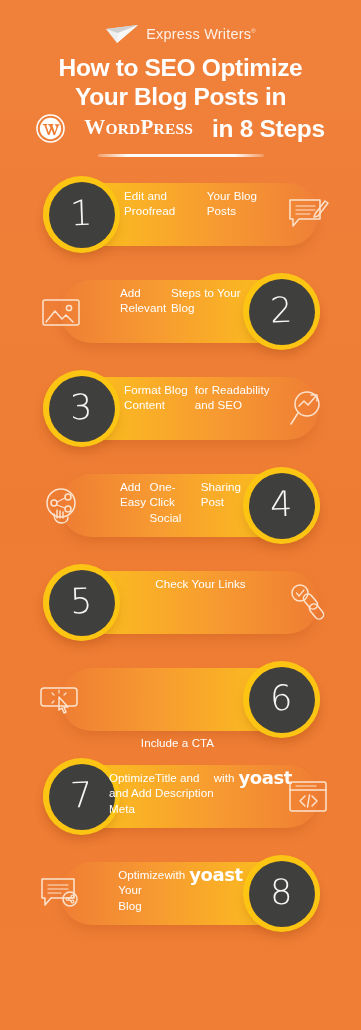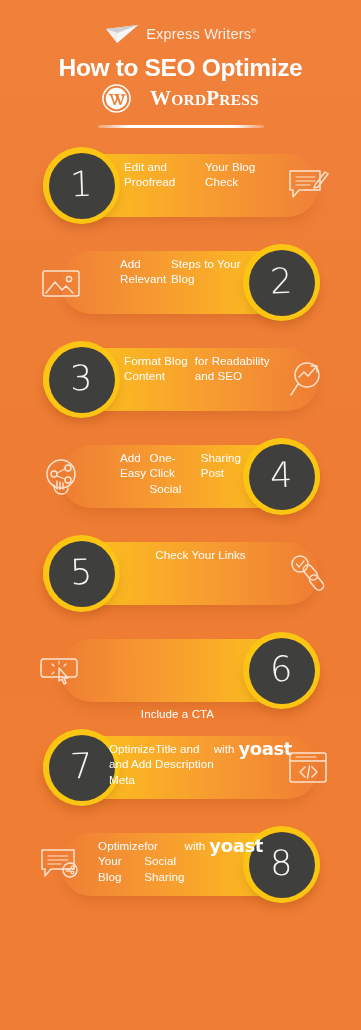--- a/index.html
+++ b/index.html
@@ -21,21 +21,21 @@
     font-family:"Liberation Sans", sans-serif; position:relative;
   }
   .logo-tm{ font-size:6px; vertical-align:super; color:#FBE2D2; }
 
   .headline{
     margin-top:19px; text-align:center; color:#FFFFFF;
     font-weight:bold; font-size:24.5px; line-height:29px;
     letter-spacing:-.35px; padding:0 16px;
   }
   .hl-3{
-    display:flex; align-items:flex-start; justify-content:center;
+    display:flex; align-items:flex-end; justify-content:center;
     gap:19px; margin-top:2px;
   }
   .wp-logo{ width:29px; height:29px; flex:0 0 auto; display:block; }
   .wp-word{
     font-family:"Liberation Serif", serif; font-weight:bold;
     color:#fff; font-size:21px; letter-spacing:.2px;
   }
   .wp-word .sm{ font-size:15.5px; }
   .hl-3 .tail{ font-weight:bold; font-size:24.5px; color:#fff; letter-spacing:-.3px; }
 
@@ -113,46 +113,48 @@
       <path d="M1 5 L33 1 L12 19 Z" fill="#EFEFEF"></path>
       <path d="M1 5 L33 1 L13 9 Z" fill="#CFCFCF"></path>
       <path d="M13 9 L33 1 L12 19 Z" fill="#F7F7F7"></path>
     </svg>
   </span>
   <span class="logo-text"><span>Express Writers</span><span class="logo-tm">®</span></span>
 </div>
 
 <div class="headline">
   <div>How to SEO Optimize</div>
+  <div>Your Blog Posts in</div>
   <div class="hl-3">
     <span>
       <svg class="wp-logo" viewBox="0 0 30 30">
         <circle cx="15" cy="15" r="14" fill="none" stroke="#fff" stroke-width="1.6"></circle>
         <circle cx="15" cy="15" r="11" fill="#fff"></circle>
         <path d="M6.6 10.4 h5.1 v1.1 l-1.1 .2 2.6 7.4 1.7-4.6-1.2-2.8-1.1-.2v-1.1h5.4v1.1l-1.1.2 2.5 7.4 1.5-4.4c.4-1.2.2-2-.5-2.8l-.9-.2v-1.1h4.9v1.1l-1.1.3-3.6 9.7h-1.5l-2.1-5.6-2.2 5.6h-1.5l-3.6-9.7-1.1-.3z" fill="#EE7C33"></path>
       </svg>
     </span>
     <span class="wp-word"><span>W</span><span class="sm">ORD</span><span>P</span><span class="sm">RESS</span></span>
+    <span class="tail">in 8 Steps</span>
   </div>
 </div>
 
 <div class="rule"></div>
 
 <div class="steps">
 
   <div class="step">
     <div class="pill left"></div>
     <div class="numwrap left">
       <div class="numdisc">
           <span class="num">1</span>
         </div>
     </div>
     <div class="label l-left">
       <span>Edit and Proofread</span>
-      <span>Your Blog Check</span>
+      <span>Your Blog Posts</span>
     </div>
     <div class="icon i-right">
       <svg width="44" height="40" viewBox="0 0 44 40">
         <path class="st" d="M4 5 h30 v19 H13 l-6 7 v-7 H4 Z"></path>
         <path class="st-t" d="M10 11 h19M10 15 h19M10 19 h14"></path>
         <path class="st" d="M29 19 L39 6 l3 2 -10 13 -4 1 1-3z"></path>
       </svg>
     </div>
   </div>
 
@@ -287,21 +289,20 @@
 
   <div class="step">
     <div class="pill right"></div>
     <div class="numwrap right">
       <div class="numdisc">
           <span class="num">8</span>
         </div>
     </div>
     <div class="label l-right">
       <span>Optimize Your Blog</span>
-      <span>for Social Sharing</span>
       <span class="with-line">
         <span>with</span>
         <span class="yo">yoast</span>
       </span>
     </div>
     <div class="icon i-left">
       <svg width="48" height="42" viewBox="0 0 48 42">
         <path class="st" d="M5 6 h32 v19 H14 l-6 7 v-7 H5 Z"></path>
         <path class="st-t" d="M11 12 h20M11 16 h20M11 20 h13"></path>
         <circle class="st" cx="33" cy="26" r="7" fill="#EE7C33"></circle>

